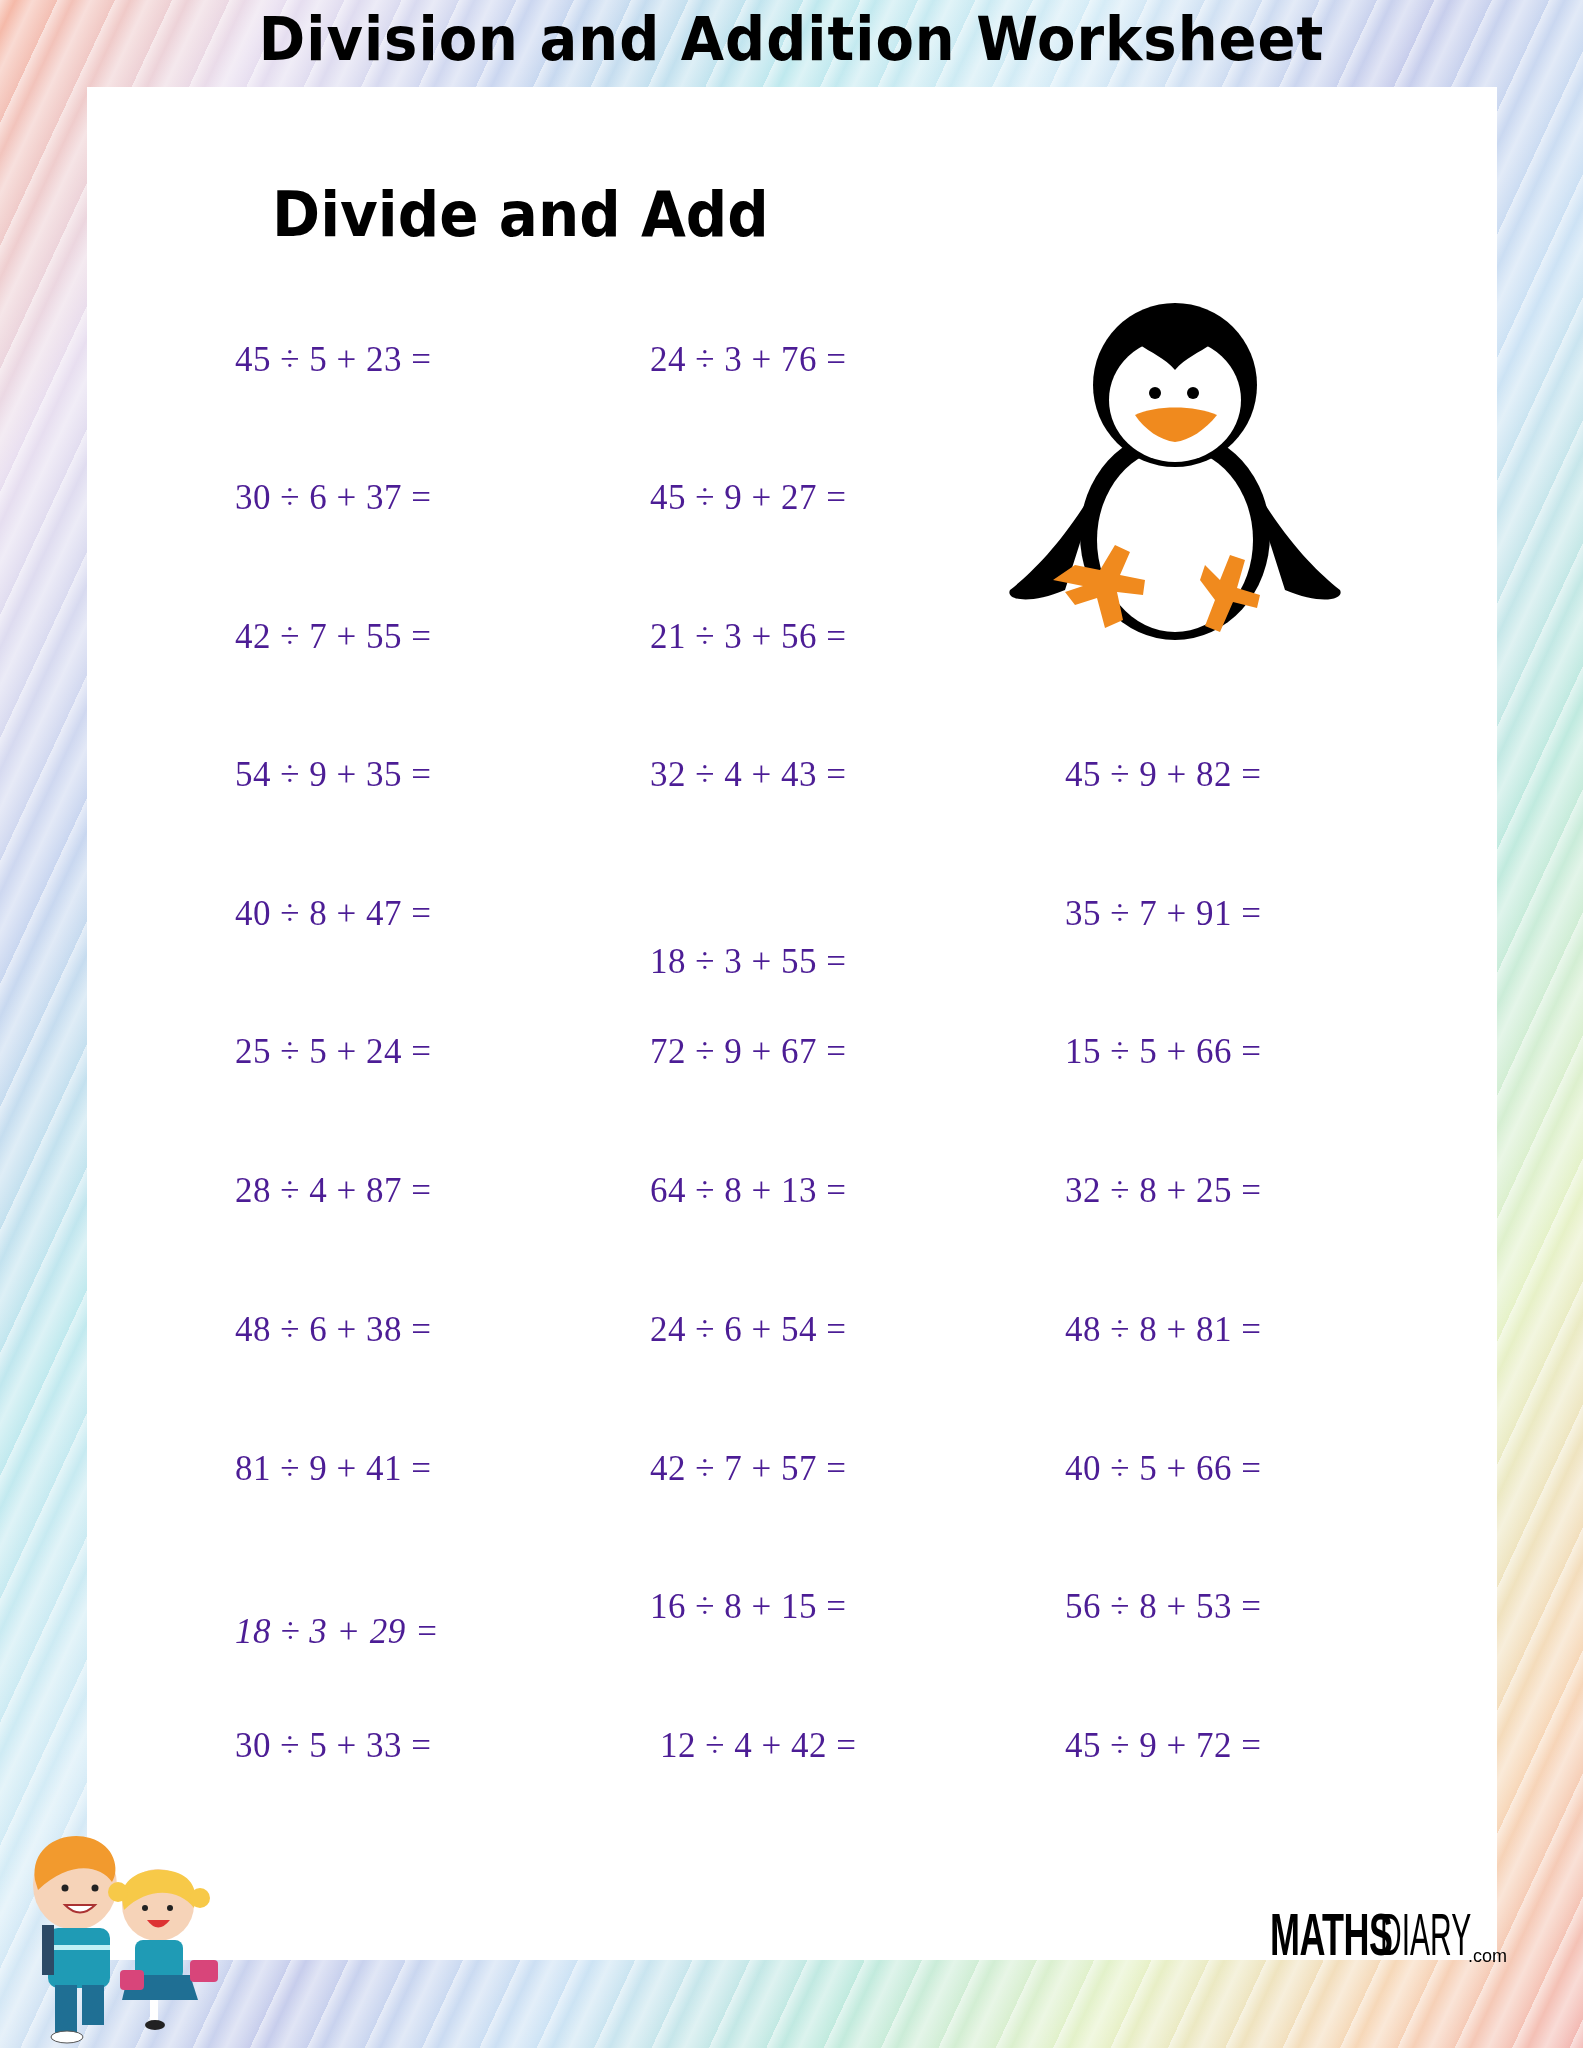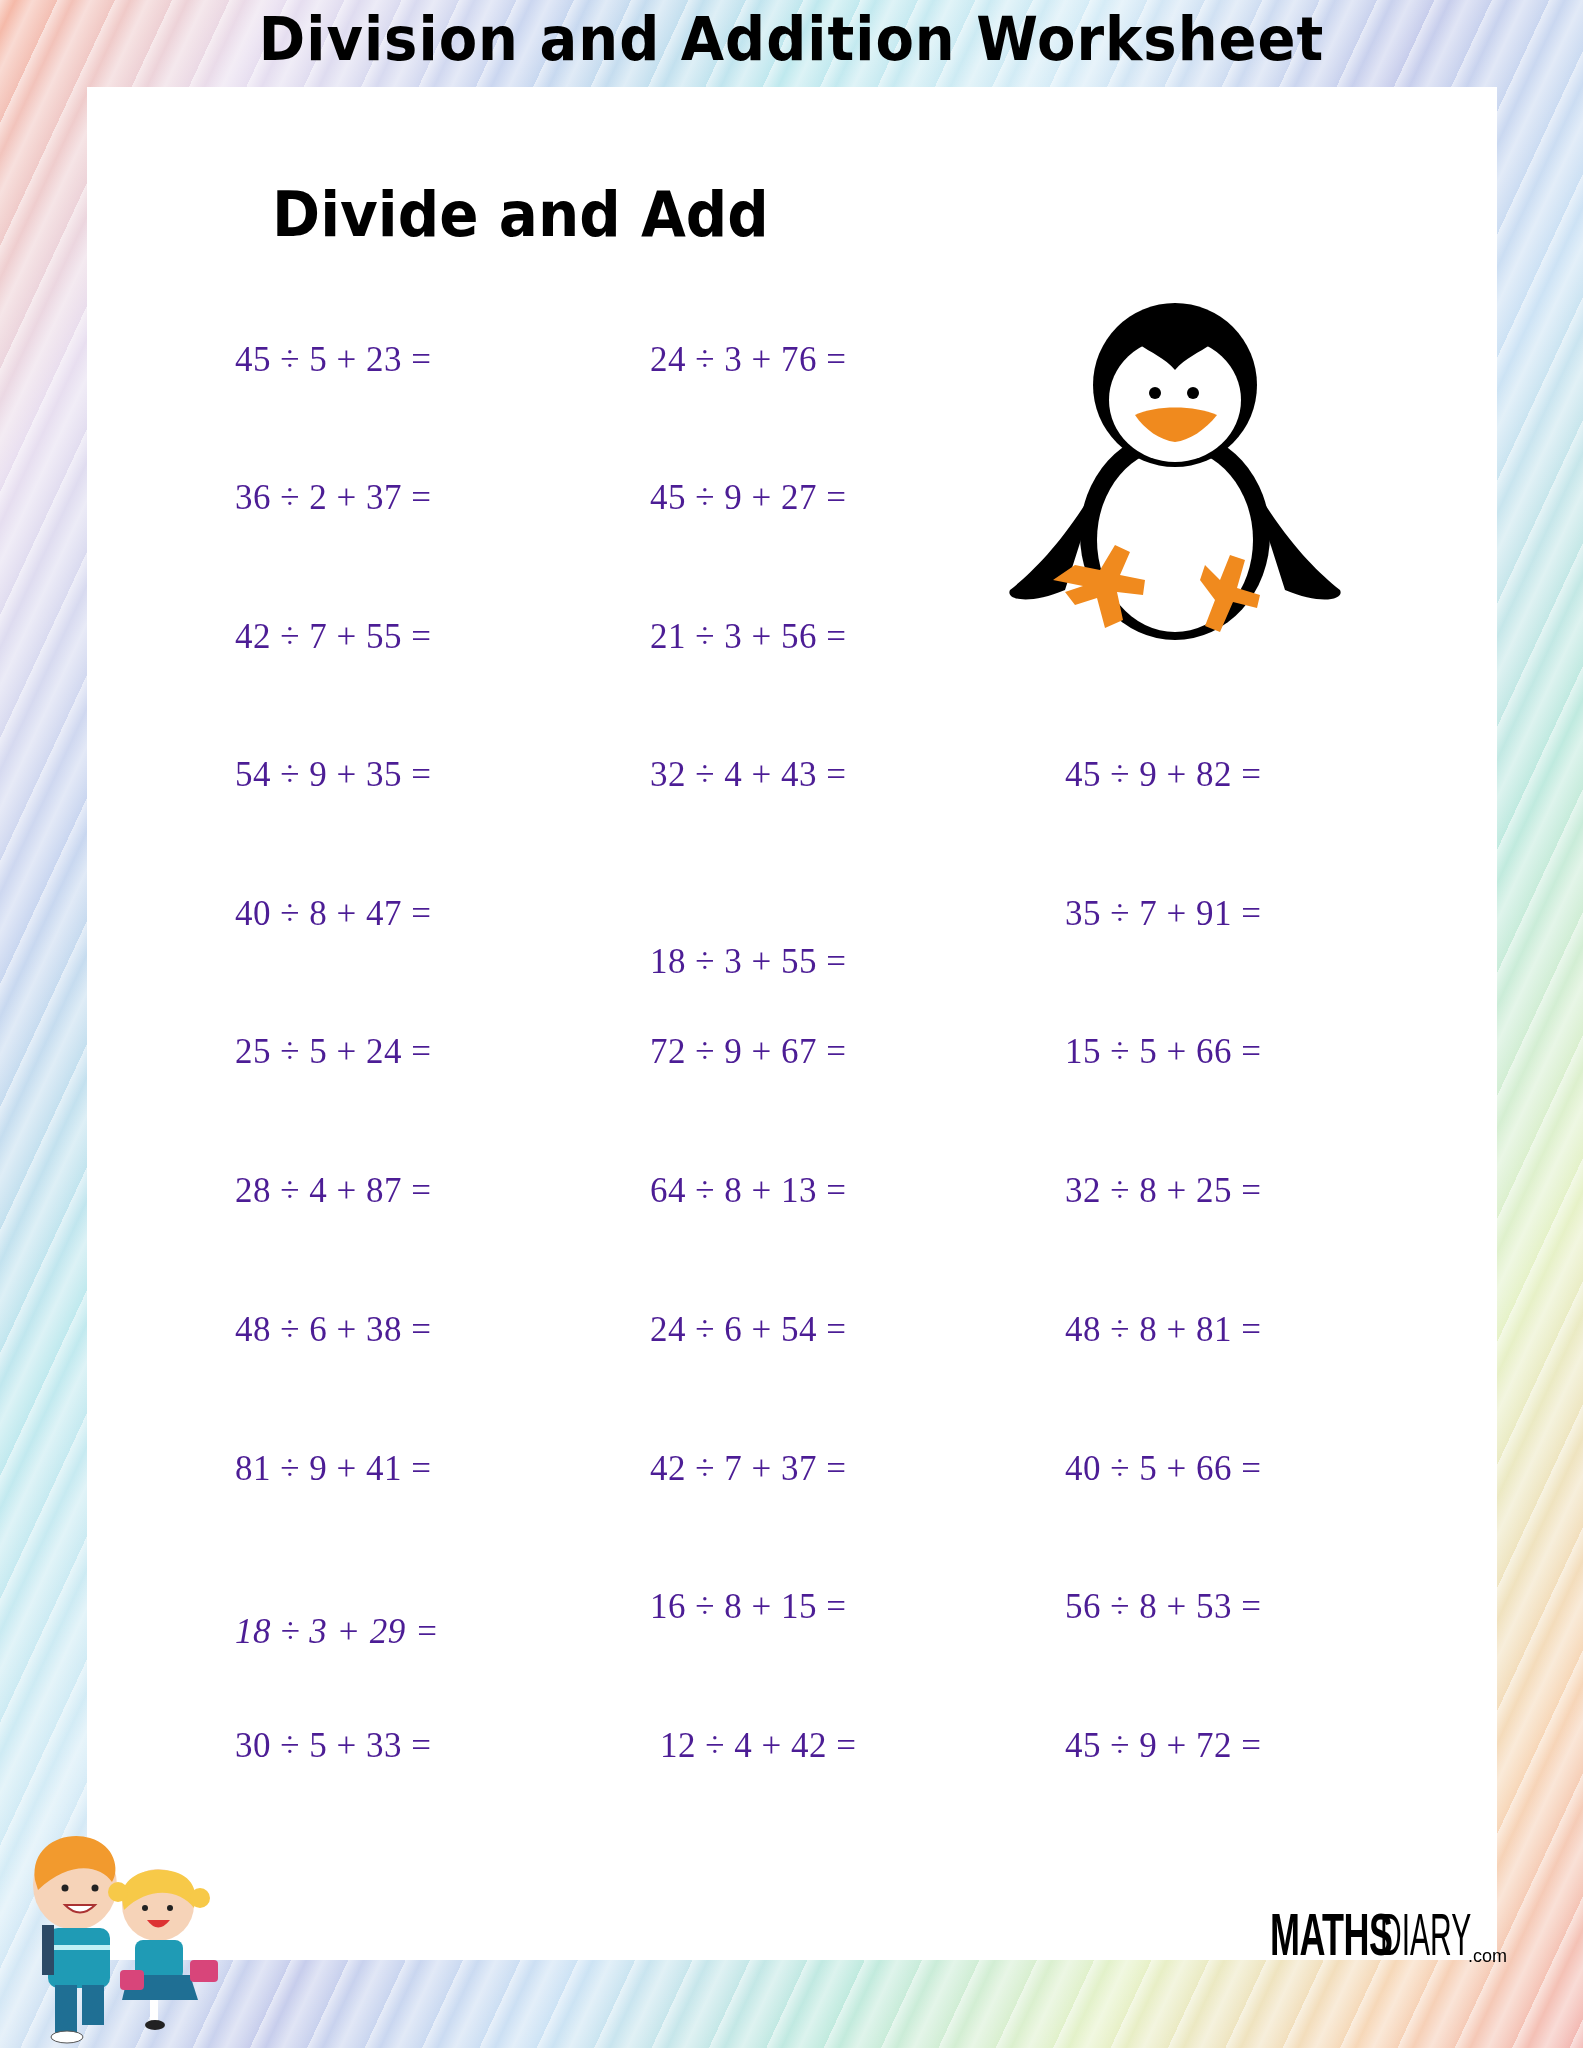--- a/index.html
+++ b/index.html
@@ -52,40 +52,40 @@
 </head>
 <body>
 
 <div class="page-title">Division and Addition Worksheet</div>
 
 <div class="sheet"></div>
 
 <div class="section-heading">Divide and Add</div>
 
 <div class="problem" style="left:235px; top:340px;">45 ÷ 5 + 23 =</div>
-<div class="problem" style="left:235px; top:478px;">36 ÷ 2 + 37 =</div>
+<div class="problem" style="left:235px; top:478px;">30 ÷ 6 + 37 =</div>
 <div class="problem" style="left:235px; top:617px;">42 ÷ 7 + 55 =</div>
 <div class="problem" style="left:235px; top:755px;">54 ÷ 9 + 35 =</div>
 <div class="problem" style="left:235px; top:894px;">40 ÷ 8 + 47 =</div>
 <div class="problem" style="left:235px; top:1032px;">25 ÷ 5 + 24 =</div>
 <div class="problem" style="left:235px; top:1171px;">28 ÷ 4 + 87 =</div>
 <div class="problem" style="left:235px; top:1310px;">48 ÷ 6 + 38 =</div>
 <div class="problem" style="left:235px; top:1449px;">81 ÷ 9 + 41 =</div>
 <div class="problem" style="left:235px; top:1612px;font-style:italic;">18 ÷ 3 + 29 =</div>
 <div class="problem" style="left:235px; top:1726px;">30 ÷ 5 + 33 =</div>
 
 <div class="problem" style="left:650px; top:340px;">24 ÷ 3 + 76 =</div>
 <div class="problem" style="left:650px; top:478px;">45 ÷ 9 + 27 =</div>
 <div class="problem" style="left:650px; top:617px;">21 ÷ 3 + 56 =</div>
 <div class="problem" style="left:650px; top:755px;">32 ÷ 4 + 43 =</div>
 <div class="problem" style="left:650px; top:942px;">18 ÷ 3 + 55 =</div>
 <div class="problem" style="left:650px; top:1032px;">72 ÷ 9 + 67 =</div>
 <div class="problem" style="left:650px; top:1171px;">64 ÷ 8 + 13 =</div>
 <div class="problem" style="left:650px; top:1310px;">24 ÷ 6 + 54 =</div>
-<div class="problem" style="left:650px; top:1449px;">42 ÷ 7 + 37 =</div>
+<div class="problem" style="left:650px; top:1449px;">42 ÷ 7 + 57 =</div>
 <div class="problem" style="left:650px; top:1587px;">16 ÷ 8 + 15 =</div>
 <div class="problem" style="left:632px; top:1726px;margin-left:28px;">12 ÷ 4 + 42 =</div>
 
 <div class="problem" style="left:1065px; top:755px;">45 ÷ 9 + 82 =</div>
 <div class="problem" style="left:1065px; top:894px;">35 ÷ 7 + 91 =</div>
 <div class="problem" style="left:1065px; top:1032px;">15 ÷ 5 + 66 =</div>
 <div class="problem" style="left:1065px; top:1171px;">32 ÷ 8 + 25 =</div>
 <div class="problem" style="left:1065px; top:1310px;">48 ÷ 8 + 81 =</div>
 <div class="problem" style="left:1065px; top:1449px;">40 ÷ 5 + 66 =</div>
 <div class="problem" style="left:1065px; top:1587px;">56 ÷ 8 + 53 =</div>

